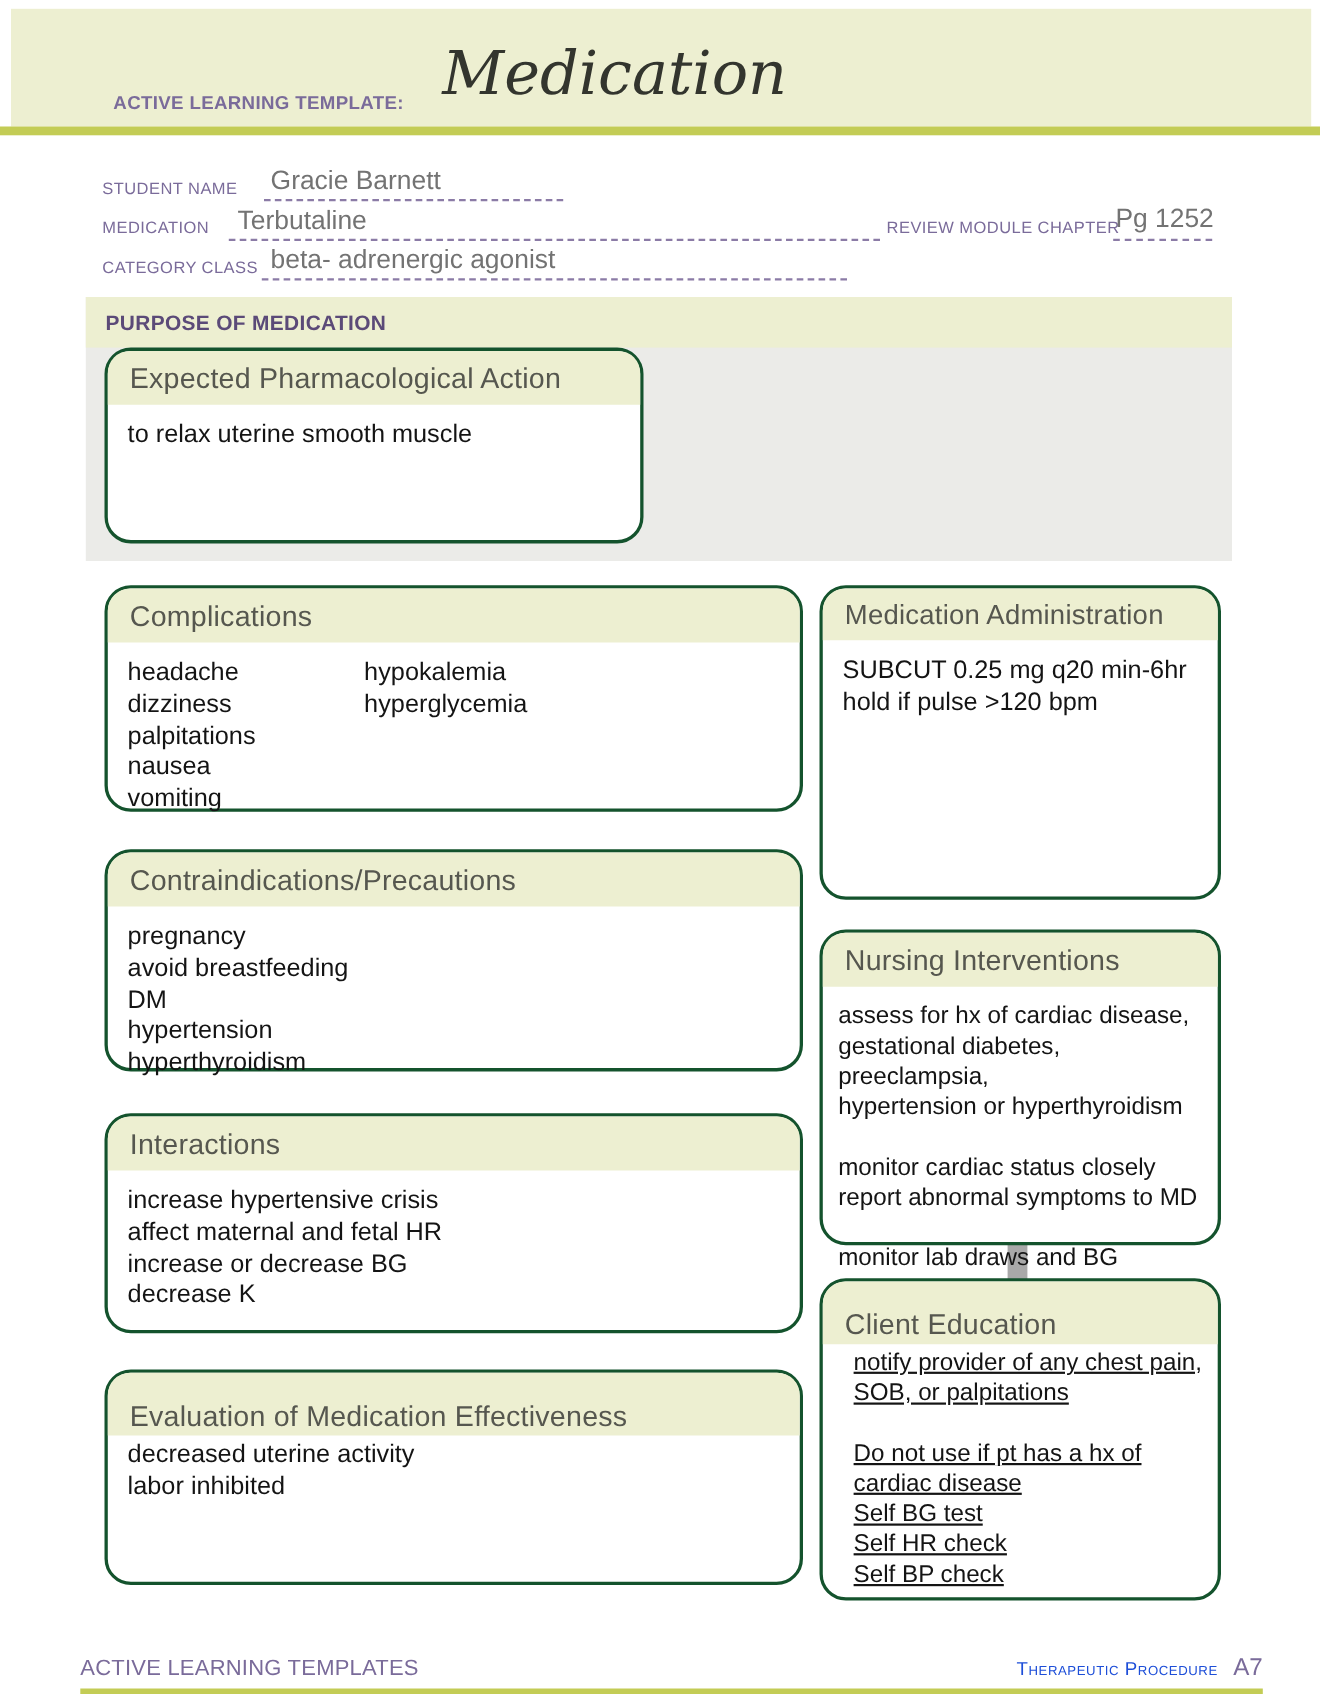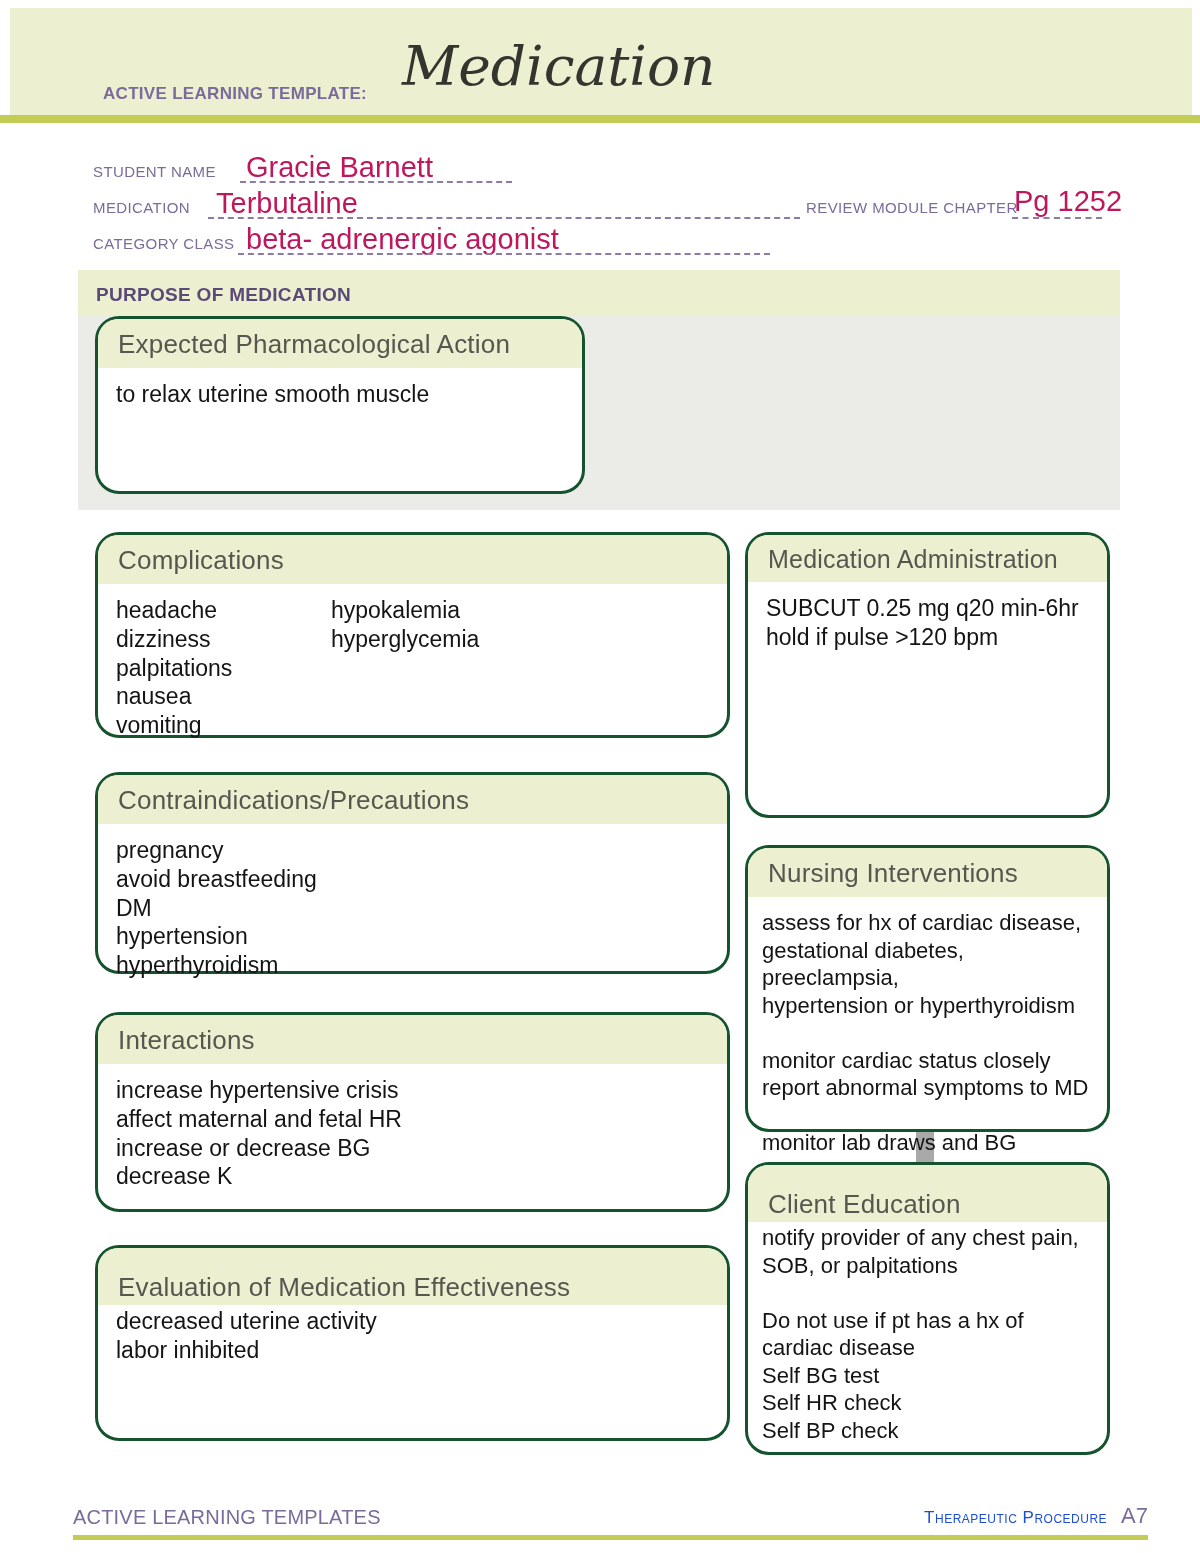--- a/index.html
+++ b/index.html
@@ -36,21 +36,21 @@
     background: #c3cc55;
   }
 
   
   .field-label {
     position: absolute;
     font-size: 15px; color: #7a6b9a; letter-spacing: 0.4px;
   }
   .field-value {
     position: absolute;
-    font-size: 29px; color: #be185d; white-space: nowrap;
+    font-size: 24px; color: #737373; white-space: nowrap;
   }
   .field-line {
     position: absolute; height: 0;
     border-bottom: 2px dashed #8b7ba6;
   }
 
   
   .purpose-bg {
     position: absolute; left: 78px; top: 270px;
     width: 1042px; height: 240px;
@@ -226,21 +226,21 @@
 
 monitor lab draws and BG</div>
   </div>
 
   <div class="connector"></div>
 
   <div class="card" style="left:745px; top:1162px; width:359px; height:287px;">
     <div class="card-head tight-head">
       <span class="card-title">Client Education</span>
     </div>
-    <div class="card-body small tight-body" style="padding-left:14px; padding-right:6px;">notify provider of any chest pain,
+    <div class="card-body small tight-body" style="padding-left:28px; padding-right:6px;text-decoration:underline;">notify provider of any chest pain,
 SOB, or palpitations
 
 Do not use if pt has a hx of
 cardiac disease
 Self BG test
 Self HR check
 Self BP check</div>
   </div>
 
   <div class="footer-left">ACTIVE LEARNING TEMPLATES</div>

